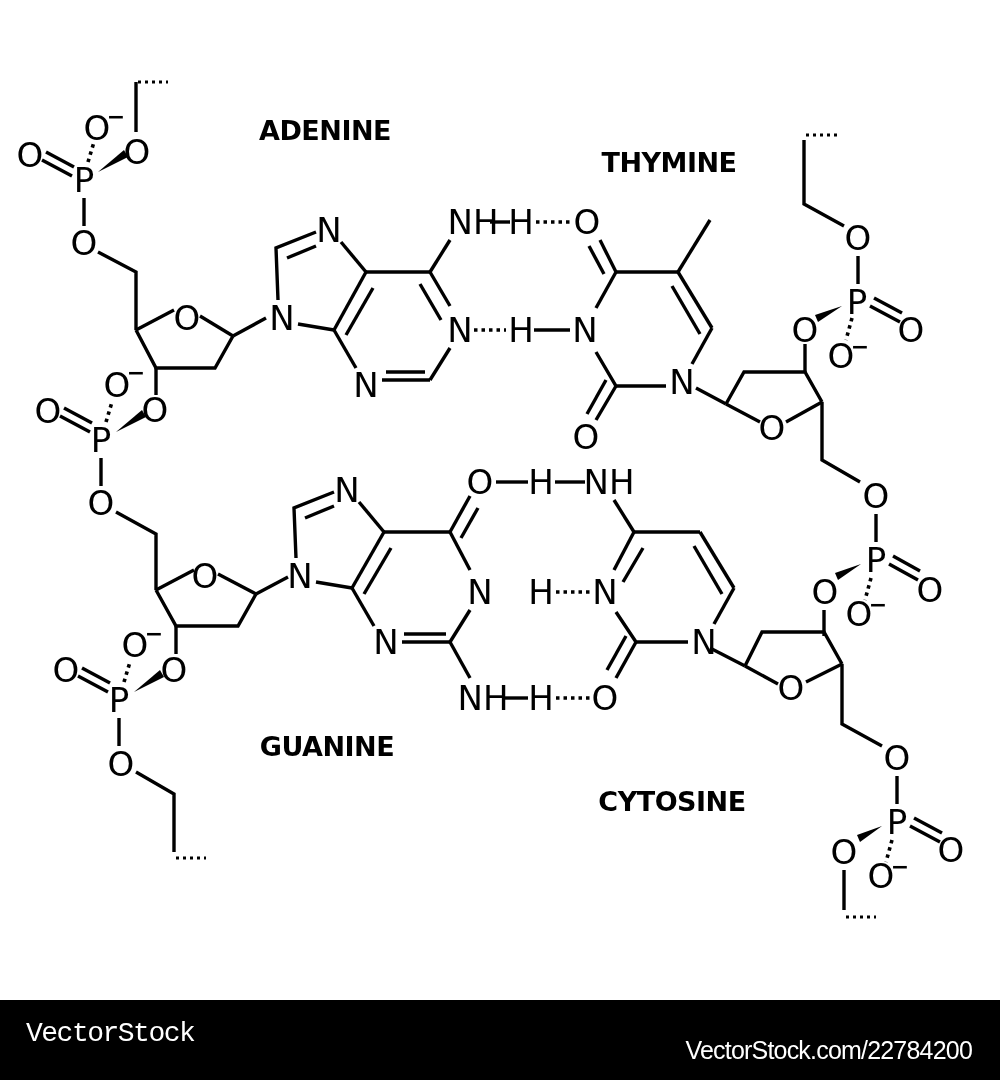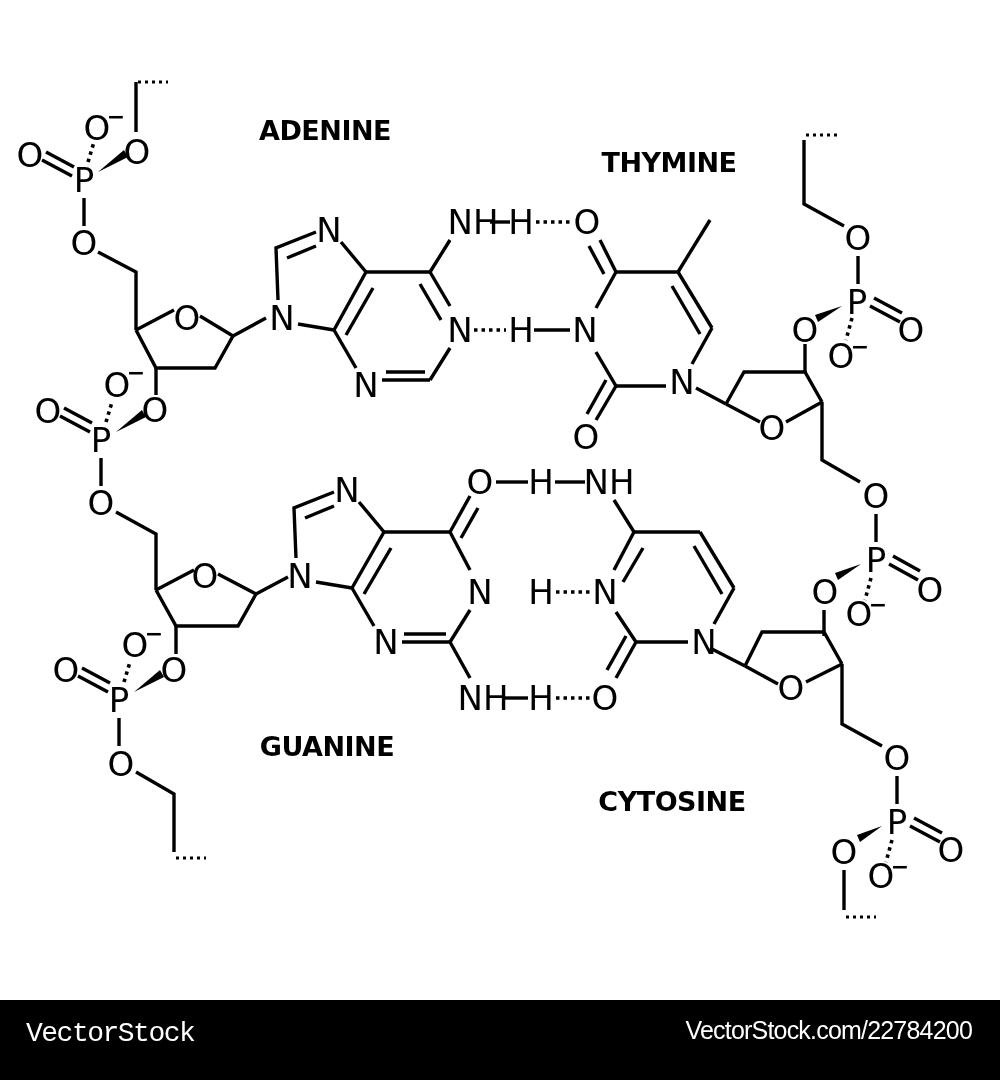--- a/index.html
+++ b/index.html
@@ -8,21 +8,21 @@
   svg { display: block; }
   .bond { stroke: #000; stroke-width: 3.4; fill: none; stroke-linecap: butt; stroke-linejoin: miter; }
   .hb { stroke: #000; stroke-width: 3.6; fill: none; stroke-dasharray: 3.5 4; }
   .cont { stroke: #000; stroke-width: 3; fill: none; stroke-dasharray: 3 4; }
   .atom { font-family: "DejaVu Sans", sans-serif; font-size: 34px; fill: #000; text-anchor: middle; dominant-baseline: central; }
   .charge { font-family: "DejaVu Sans", sans-serif; font-size: 22px; font-weight: bold; fill: #000; text-anchor: middle; dominant-baseline: central; }
   .base-label { font-family: "DejaVu Sans", sans-serif; font-size: 27px; font-weight: bold; fill: #000; text-anchor: middle; dominant-baseline: central; letter-spacing: -0.5px; }
   .wedge { fill: #000; stroke: none; }
   #footer { position: absolute; left: 0; top: 1000px; width: 1000px; height: 80px; background: #000; color: #fff; }
   #footer .brand { position: absolute; left: 26px; top: 18px; font-family: Liberation Mono, monospace; font-size: 28px; letter-spacing: -1.5px; color: #fff; }
-  #footer .url { position: absolute; right: 28px; top: 16px; font-family: "Liberation Sans", sans-serif; font-size: 25px; letter-spacing: -0.8px; color: #fff; }
+  #footer .url { position: absolute; right: 28px; top: 36px; font-family: "Liberation Sans", sans-serif; font-size: 25px; letter-spacing: -0.8px; color: #fff; }
 </style>
 </head>
 <body>
 
 <div id="canvas">
 <svg width="1000" height="1000" viewBox="0 0 1000 1000" xmlns="http://www.w3.org/2000/svg">
 
   <text class="base-label" x="325" y="130">ADENINE</text>
   <text class="base-label" x="669" y="162">THYMINE</text>
   <text class="base-label" x="327" y="746">GUANINE</text>

